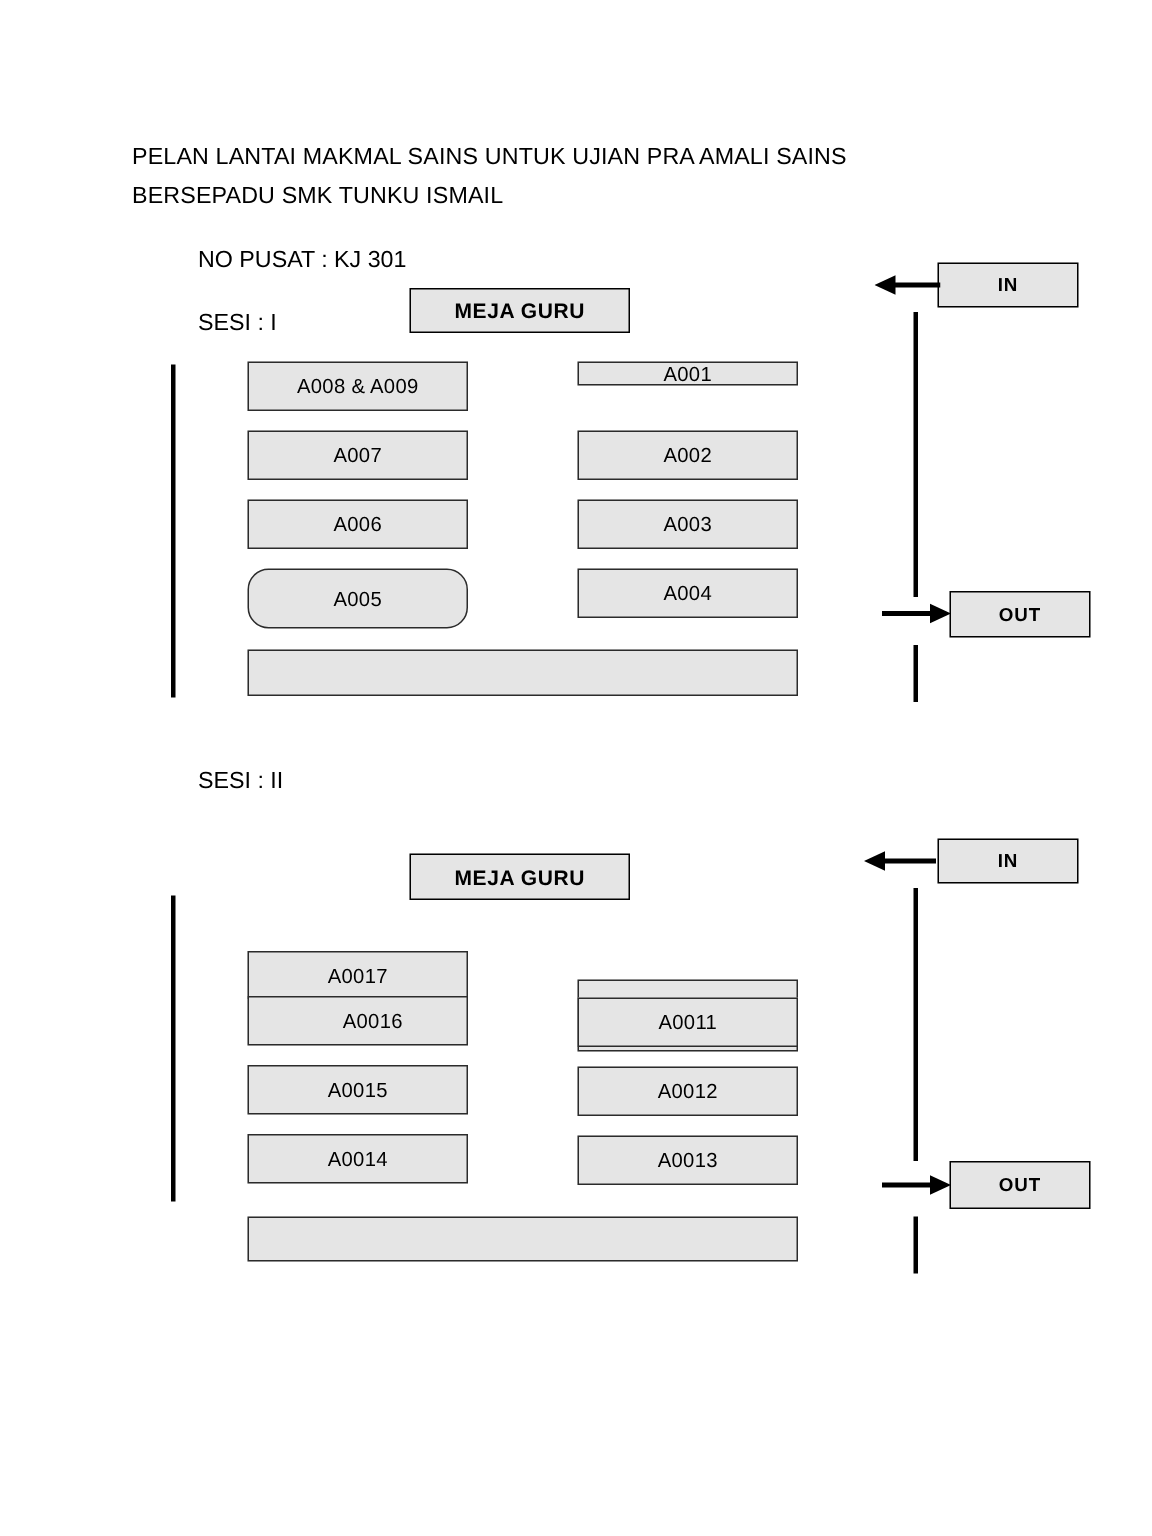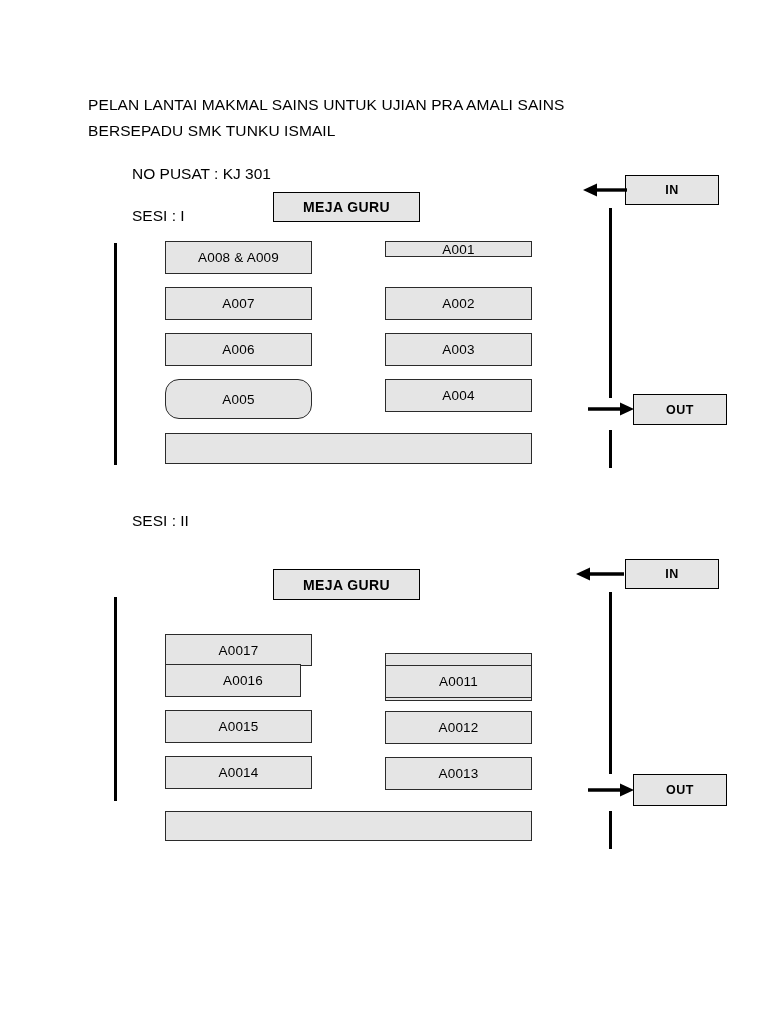--- a/index.html
+++ b/index.html
@@ -141,21 +141,21 @@
     <div class="wall wall-thin" style="left:609px; top:430px; height:38px;"></div>
   </div>
 
   <div>
 
     <div class="box desk-box" style="left:273px; top:569px; width:147px; height:31px;">MEJA GURU</div>
 
     <div class="wall wall-v" style="left:114px; top:597px; height:204px;"></div>
 
     <div class="box" style="left:165px; top:618px; width:147px; height:32px;margin-top:16px;">A0017</div>
-    <div class="box" style="left:165px; top:664px; width:136px; height:33px;padding-left:20px;">A0016</div>
+    <div class="box" style="left:165px; top:664px; width:147px; height:33px;padding-left:20px;">A0016</div>
     <div class="box" style="left:165px; top:710px; width:147px; height:33px;">A0015</div>
     <div class="box" style="left:165px; top:756px; width:147px; height:33px;">A0014</div>
 
     <div class="box" style="left:385px; top:653px; width:147px; height:48px;">A010</div>
     <div class="box" style="left:385px; top:665px; width:147px; height:33px;">A0011</div>
     <div class="box" style="left:385px; top:711px; width:147px; height:33px;">A0012</div>
     <div class="box" style="left:385px; top:757px; width:147px; height:33px;">A0013</div>
 
     <div class="box empty-box" style="left:165px; top:811px; width:367px; height:30px;"></div>
 

